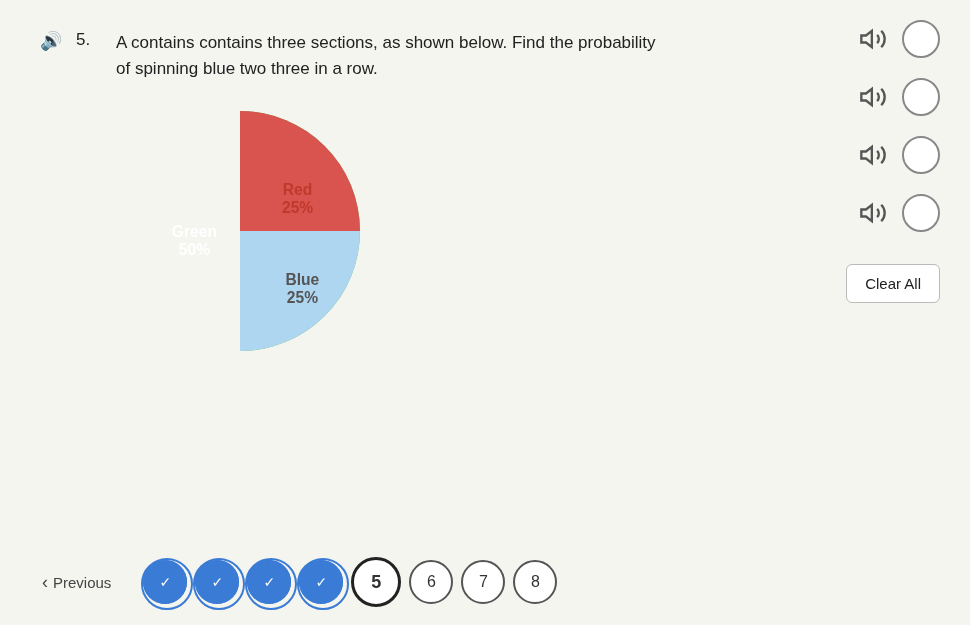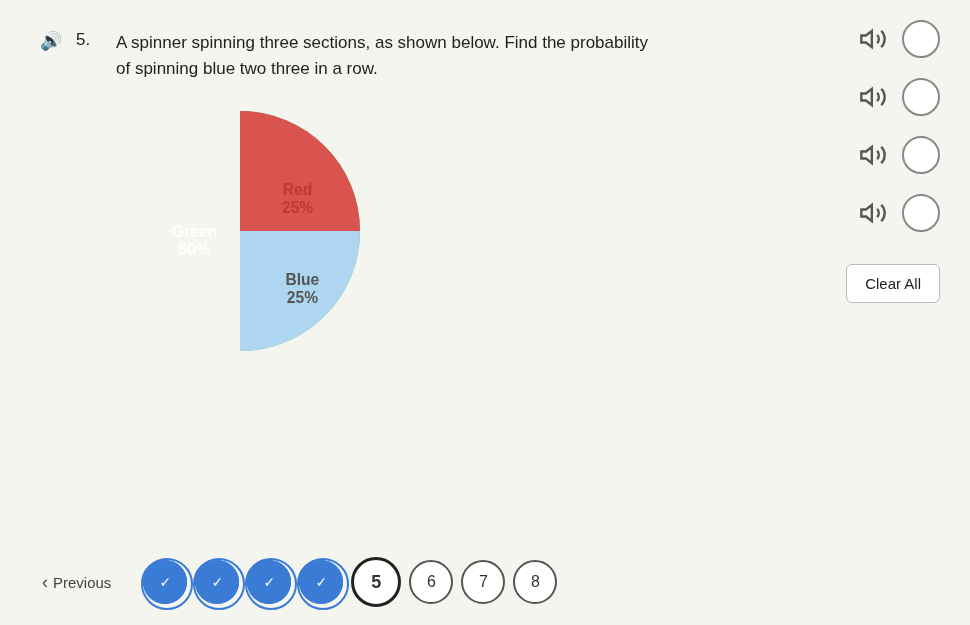--- a/index.html
+++ b/index.html
@@ -195,21 +195,21 @@
   </style>
 </head>
 <body>
 
 <div class="main-content">
 
   <div class="question-row">
     <span class="question-number" style="margin-right:6px; font-size:18px; color:#555;">🔊</span>
     <span class="question-number" style="margin-right:10px;">5.</span>
     <div class="question-text">
-      <span>A spinner spinning three sections, as shown below. Find the probability</span><br>
+      <span>A contains contains three sections, as shown below. Find the probability</span><br>
       <span>of spinning blue two three in a row.</span>
     </div>
   </div>
 
   <div class="content-area">
 
     <div class="chart-container">
       <svg class="pie-chart" viewBox="0 0 200 200">
 
         <path d="M100,100 L100,0 A100,100 0 0,1 100,200 Z" fill="#5cb85c"></path>

